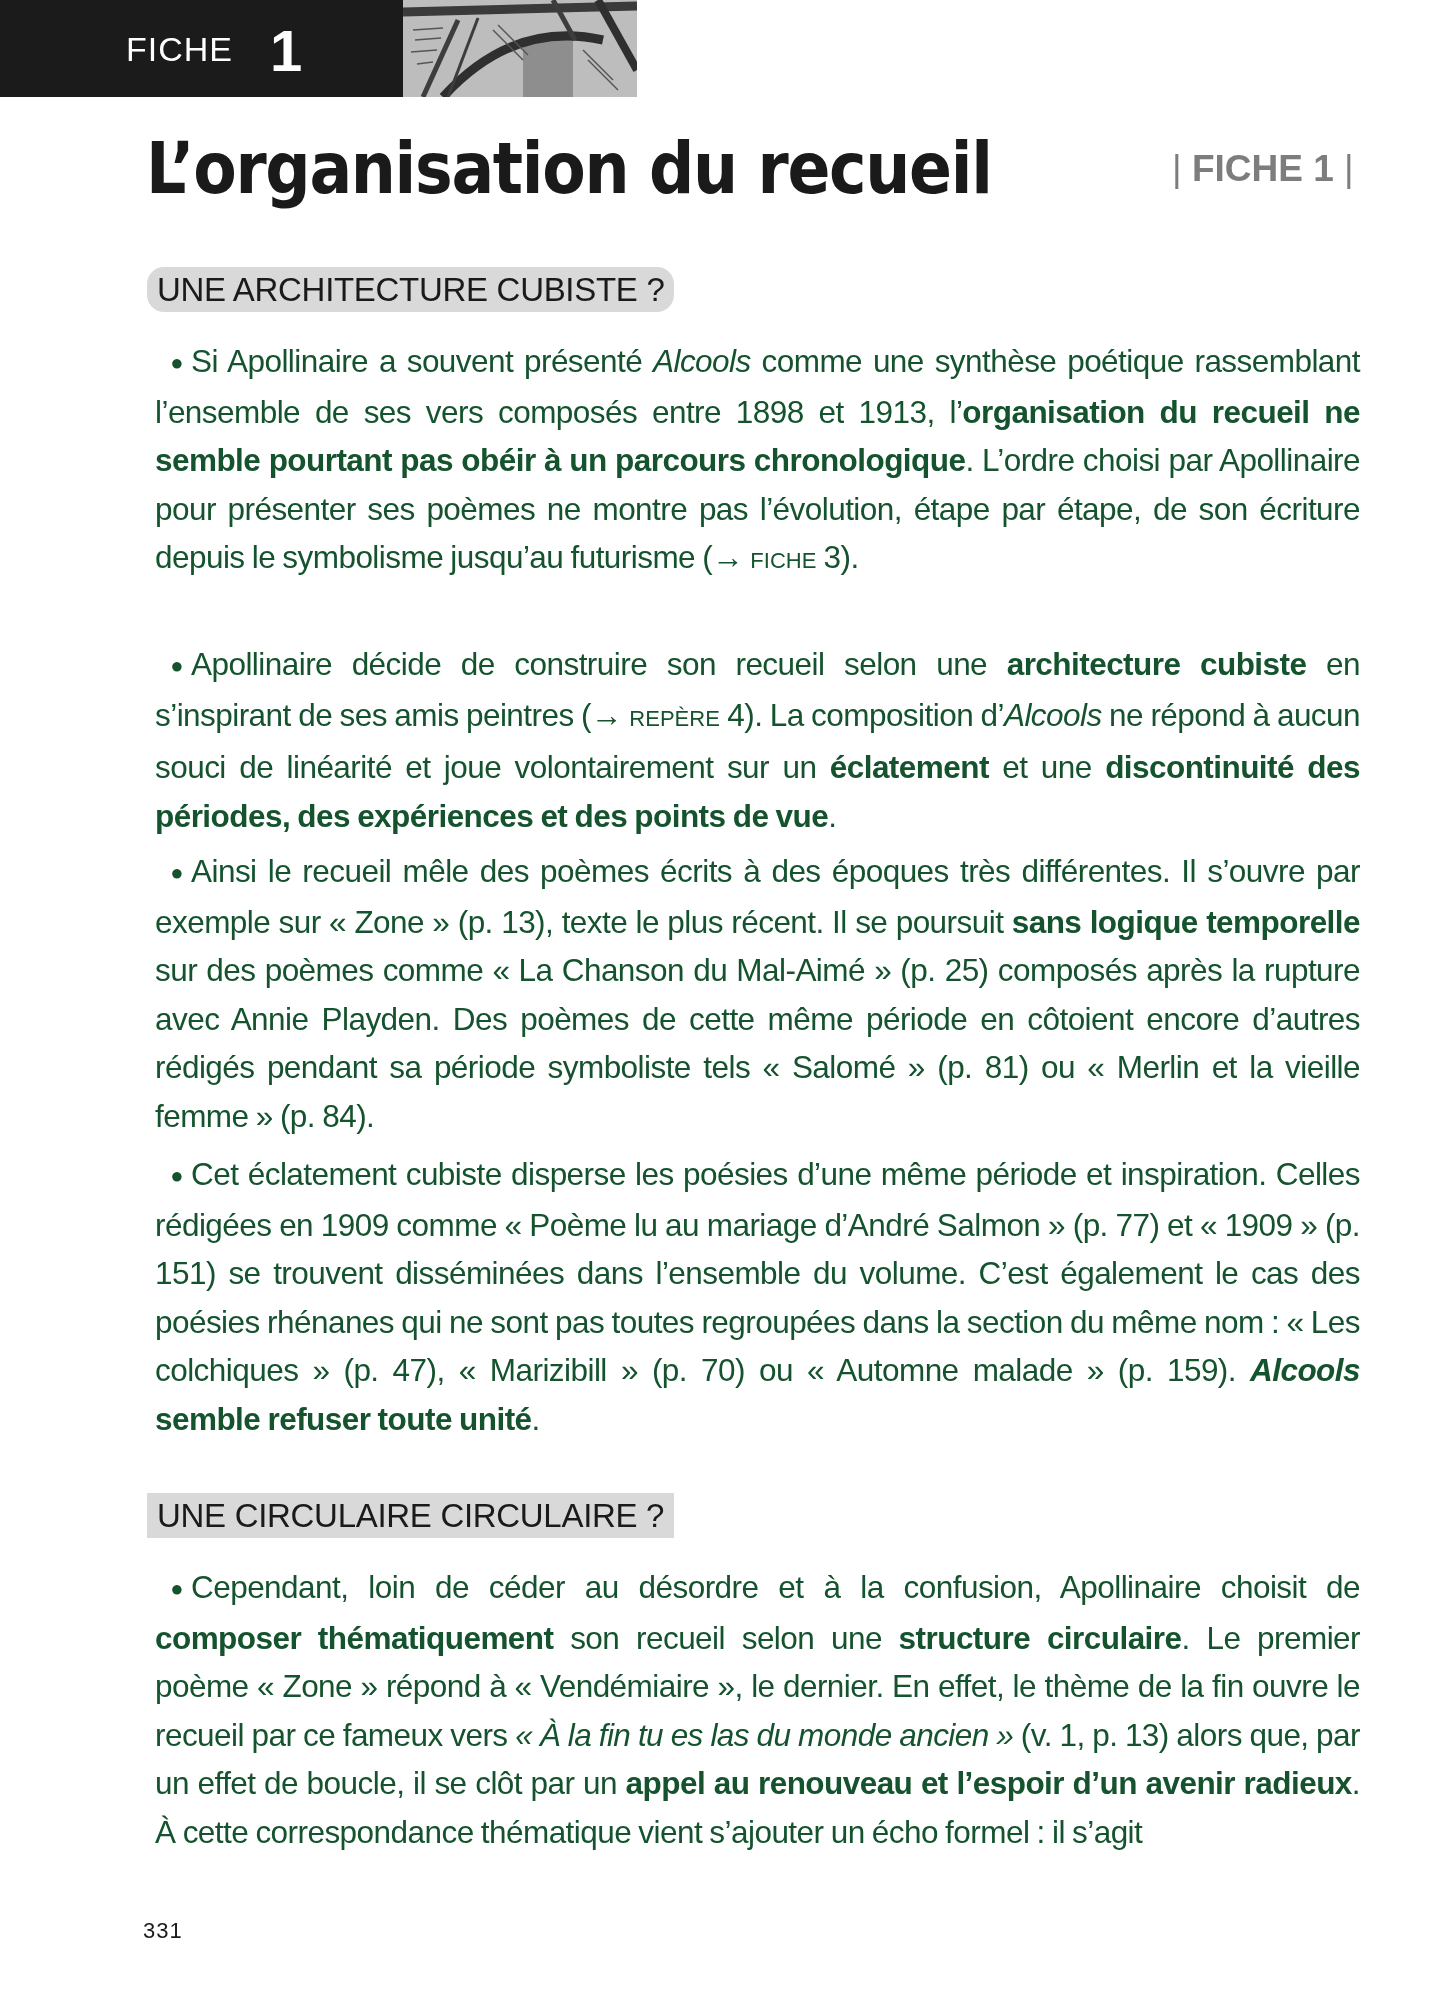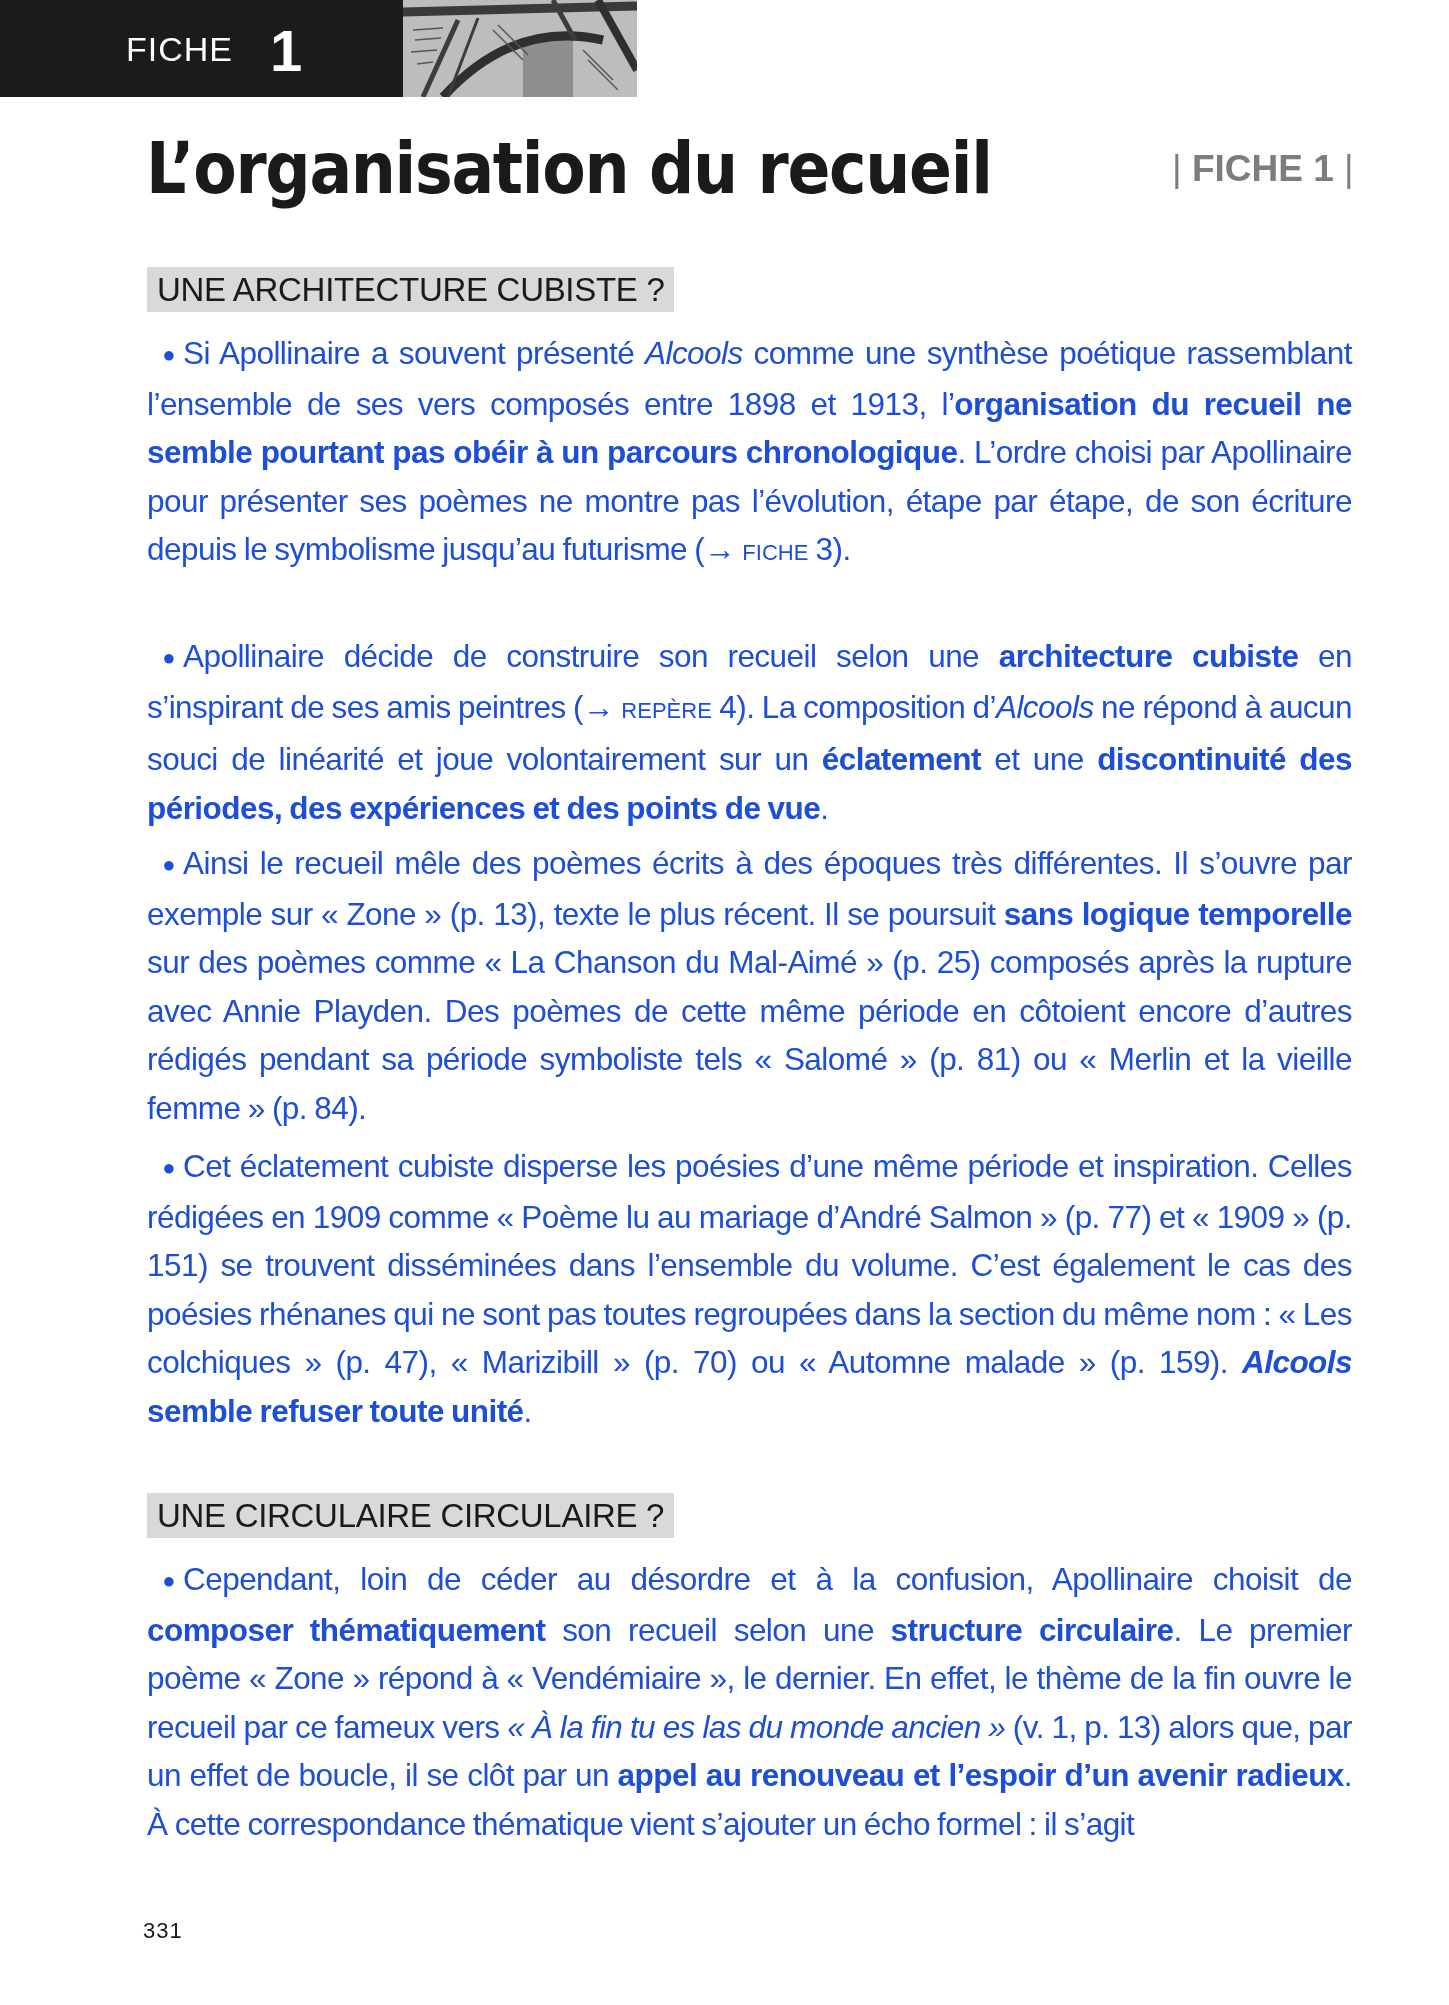--- a/index.html
+++ b/index.html
@@ -105,25 +105,25 @@
       white-space: nowrap;
       font-family: "Liberation Sans", sans-serif;
       letter-spacing: -0.3px;
     }
 
     
     .para {
       position: absolute;
       left: 147px;
       width: 1205px;
-      margin: 0;
+      margin: 8px;
       font-size: 31.5px;
       line-height: 48.6px;
       text-align: justify;
-      color: #1d4ed8;
+      color: #14532d;
       font-family: "Liberation Sans", sans-serif;
       letter-spacing: -0.55px;
       word-spacing: -1px;
     }
     .para .bullet {
       display: inline-block;
       width: 28px;
       text-align: right;
       padding-right: 8px;
       font-size: 22px;
@@ -176,21 +176,21 @@
   </svg>
 </div>
 
 <h1 class="page-title">L’organisation du recueil</h1>
 <div class="fiche-tag">
   <span class="bar">|</span>
   <span>FICHE 1</span>
   <span class="bar">|</span>
 </div>
 
-<div class="section-head" style="top:267px;">UNE ARCHITECTURE CUBISTE ?</div>
+<div class="section-head" style="top:267px;border-radius:17px;">UNE ARCHITECTURE CUBISTE ?</div>
 
 <p class="para" style="top:329px;"><span class="bullet">●</span><span>Si Apollinaire a souvent présenté </span><i>Alcools</i><span> comme une synthèse poétique rassemblant l’ensemble de ses vers composés entre 1898 et 1913, l’</span><b>organisation du recueil ne semble pourtant pas obéir à un parcours chronologique</b><span>. L’ordre choisi par Apollinaire pour présenter ses poèmes ne montre pas l’évolution, étape par étape, de son écriture depuis le symbolisme jusqu’au futurisme (→ </span><span class="sc">FICHE</span><span> 3).</span></p>
 <p class="para" style="top:632px;"><span class="bullet">●</span><span>Apollinaire décide de construire son recueil selon une </span><b>architecture cubiste</b><span> en s’inspirant de ses amis peintres (→ </span><span class="sc">REPÈRE</span><span> 4). La composition d’</span><i>Alcools</i><span> ne répond à aucun souci de linéarité et joue volontairement sur un </span><b>éclatement</b><span> et une </span><b>discontinuité des périodes, des expériences et des points de vue</b><span>.</span></p>
 <p class="para" style="top:839px;"><span class="bullet">●</span><span>Ainsi le recueil mêle des poèmes écrits à des époques très différentes. Il s’ouvre par exemple sur « Zone » (p. 13), texte le plus récent. Il se poursuit </span><b>sans logique temporelle</b><span> sur des poèmes comme « La Chanson du Mal-Aimé » (p. 25) composés après la rupture avec Annie Playden. Des poèmes de cette même période en côtoient encore d’autres rédigés pendant sa période symboliste tels « Salomé » (p. 81) ou « Merlin et la vieille femme » (p. 84).</span></p>
 <p class="para" style="top:1142px;"><span class="bullet">●</span><span>Cet éclatement cubiste disperse les poésies d’une même période et inspiration. Celles rédigées en 1909 comme « Poème lu au mariage d’André Salmon » (p. 77) et « 1909 » (p. 151) se trouvent disséminées dans l’ensemble du volume. C’est également le cas des poésies rhénanes qui ne sont pas toutes regroupées dans la section du même nom : « Les colchiques » (p. 47), « Marizibill » (p. 70) ou « Automne malade » (p. 159). </span><b style="font-style: italic;">Alcools</b><b> semble refuser toute unité</b><span>.</span></p>
 
 <div class="section-head" style="top:1493px;">UNE CIRCULAIRE CIRCULAIRE ?</div>
 
 <p class="para" style="top:1555px;"><span class="bullet">●</span><span>Cependant, loin de céder au désordre et à la confusion, Apollinaire choisit de </span><b>composer thématiquement</b><span> son recueil selon une </span><b>structure circulaire</b><span>. Le premier poème « Zone » répond à « Vendémiaire », le dernier. En effet, le thème de la fin ouvre le recueil par ce fameux vers </span><i>« À la fin tu es las du monde ancien »</i><span> (v. 1, p. 13) alors que, par un effet de boucle, il se clôt par un </span><b>appel au renouveau et l’espoir d’un avenir radieux</b><span>. À cette correspondance thématique vient s’ajouter un écho formel : il s’agit</span></p>
 

